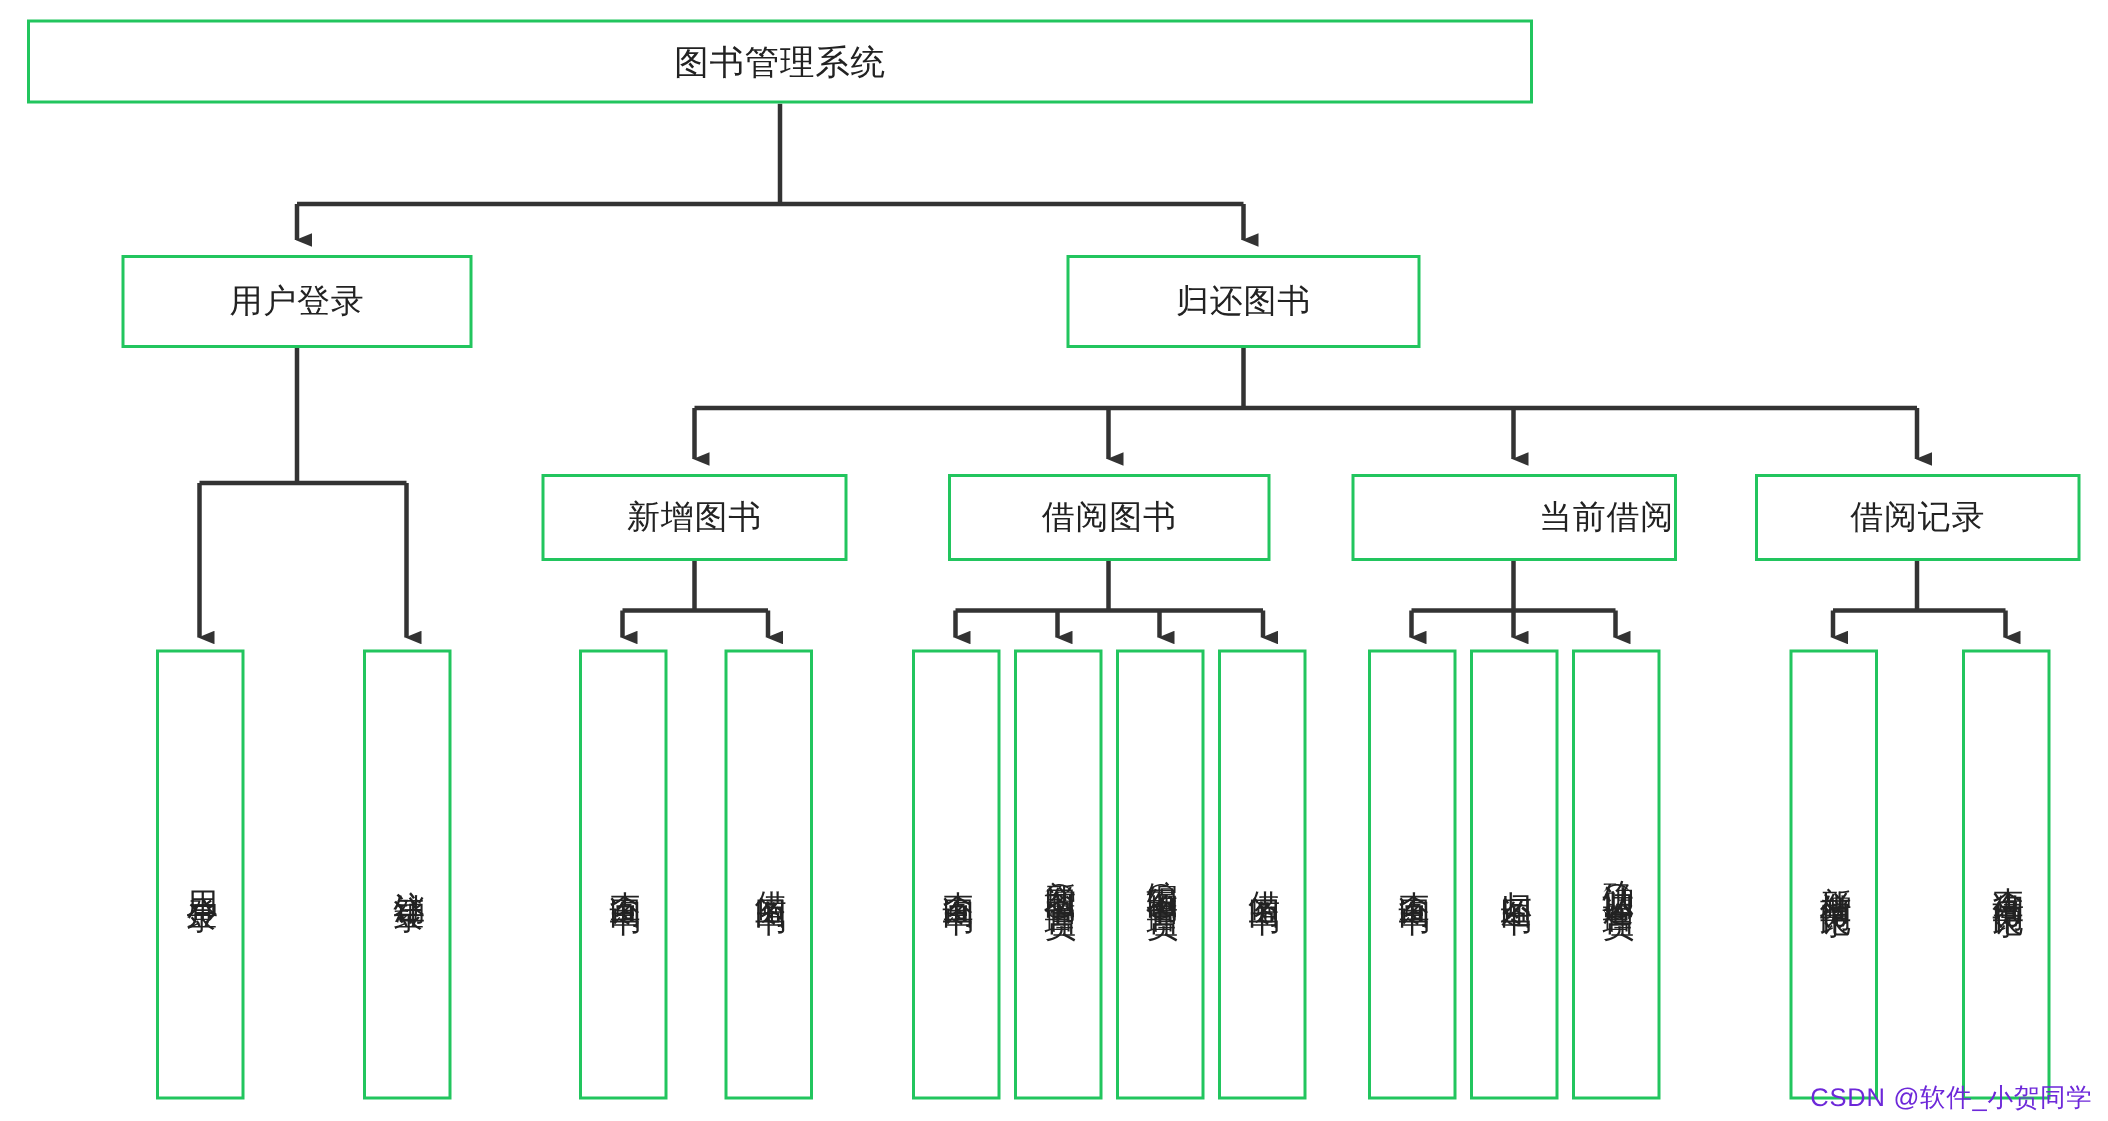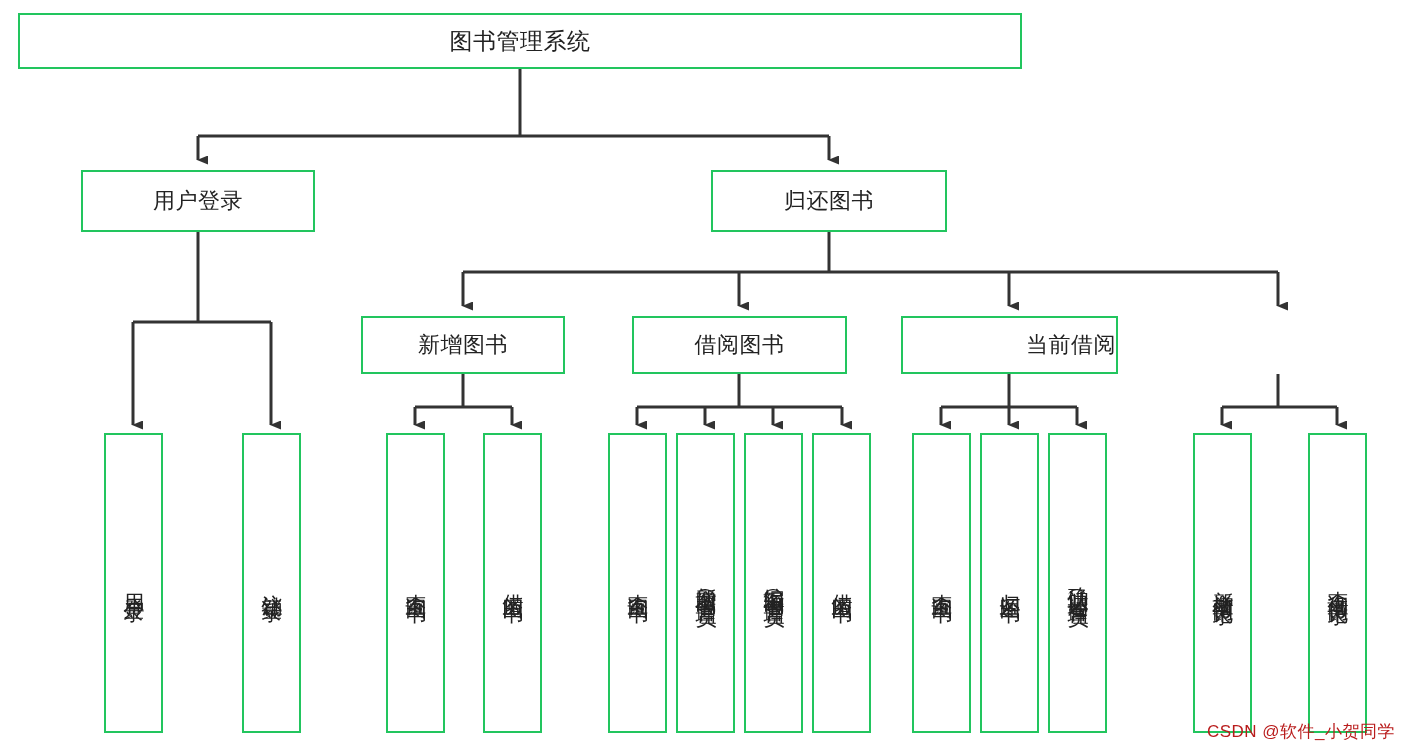--- a/index.html
+++ b/index.html
@@ -59,21 +59,21 @@
     letter-spacing: 3px;
     white-space: normal;
     max-height: 100%;
     text-align: center;
   }
   #watermark {
     position: absolute;
     right: 10px;
     bottom: 4px;
     font-size: 17px;
-    color: #b91c1c;
+    color: #6d28d9;
     letter-spacing: 0.5px;
     z-index: 5;
     white-space: nowrap;
     font-family: "Liberation Sans", "DejaVu Sans", sans-serif;
   }
 </style>
 </head>
 <body>
 
 <div id="canvas">
@@ -145,20 +145,23 @@
 
   <div class="node lvl3" style="left:361px; top:316px; width:204px; height:58px;">
     <span class="label">新增图书</span>
   </div>
   <div class="node lvl3" style="left:632px; top:316px; width:215px; height:58px;">
     <span class="label">借阅图书</span>
   </div>
   <div class="node lvl3" style="left:901px; top:316px; width:217px; height:58px;justify-content:flex-end;">
     <span class="label">当前借阅</span>
   </div>
+  <div class="node lvl3" style="left:1170px; top:316px; width:217px; height:58px;">
+    <span class="label">借阅记录</span>
+  </div>
 
   <div class="node leaf" style="left:104px; top:433px; width:59px; height:300px;">
     <span class="label">用户登录</span>
   </div>
   <div class="node leaf" style="left:242px; top:433px; width:59px; height:300px;">
     <span class="label">注销登录</span>
   </div>
 
   <div class="node leaf" style="left:386px; top:433px; width:59px; height:300px;">
     <span class="label">查询图书</span>

